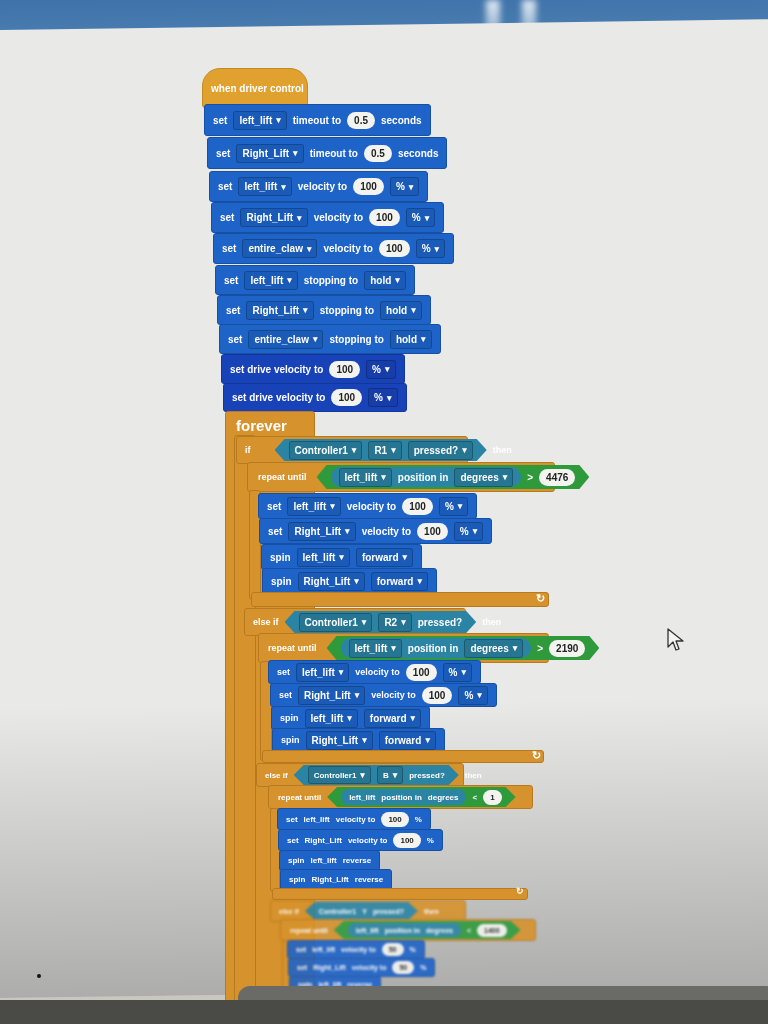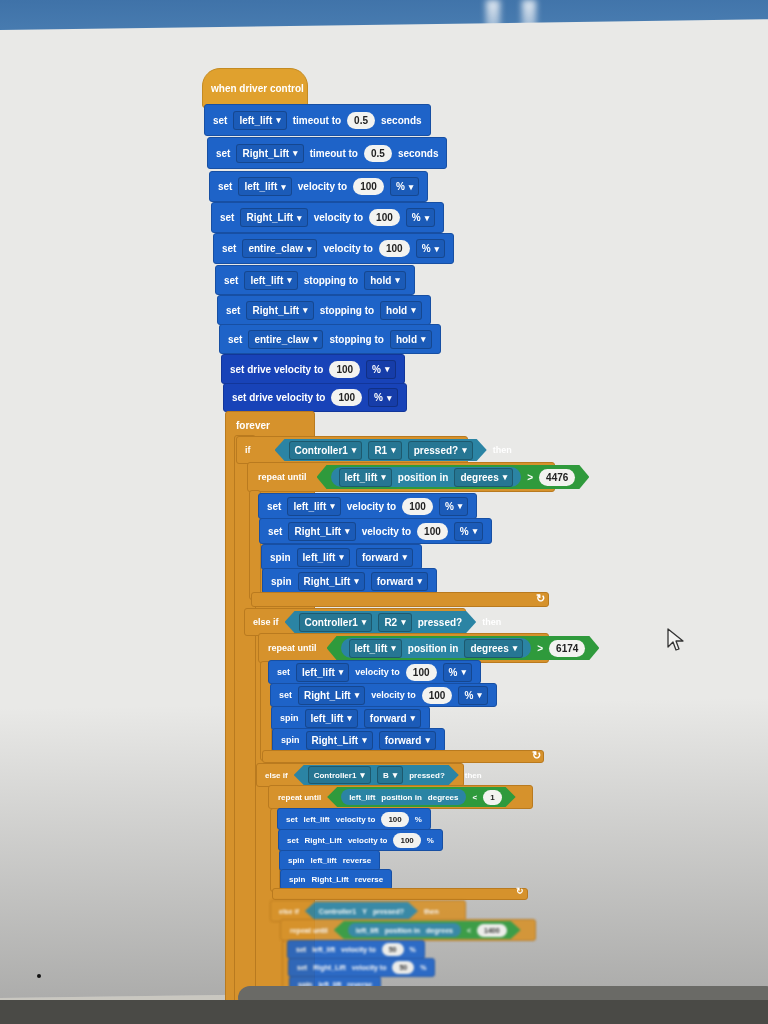--- a/index.html
+++ b/index.html
@@ -167,21 +167,21 @@
     <span class="dd">%</span>
   </div>
   <div class="blk navy" style="left:223px; top:383px; height:29px;">
     <span>set drive velocity to</span>
     <span class="num">100</span>
     <span class="dd">%</span>
   </div>
 
   <div class="c-loop" style="left:225px; top:411px; width:90px; height:600px;"></div>
   <div class="blk" style="left:228px; top:416px; height:18px; background:transparent;">
-    <span style="font-size:10px;">forever</span>
+    <span style="font-size:15px;">forever</span>
   </div>
 
   <div class="c-loop" style="left:234px; top:435px; width:22px; height:580px;"></div>
 
   <div class="blk orange" style="left:236px; top:436px; width:232px; height:28px; padding-left:8px;">
     <span style="font-size:9px;">if</span>
     <span class="hex" style="margin-left:18px;">
       <span class="dd dd-t">Controller1</span>
       <span class="dd dd-t">R1</span>
       <span class="dd dd-t" style="padding-right:5px;">pressed?</span>
@@ -241,21 +241,21 @@
   <div class="c-loop" style="left:258px; top:633px; width:291px; height:30px;"></div>
   <div class="blk" style="left:260px; top:635px; height:26px; background:transparent;">
     <span style="font-size:9px;">repeat until</span>
     <span class="hex-green" style="margin-left:4px;">
       <span class="pill">
         <span class="dd dd-t">left_lift</span>
         <span>position in</span>
         <span class="dd dd-t">degrees</span>
       </span>
       <span>&gt;</span>
-      <span class="num">6174</span>
+      <span class="num">2190</span>
     </span>
   </div>
   <div class="c-loop" style="left:260px; top:661px; width:12px; height:100px;"></div>
   <div class="blk blue" style="left:268px; top:660px; height:24px; font-size:9px;">
     <span>set</span>
     <span class="dd">left_lift</span>
     <span>velocity to</span>
     <span class="num">100</span>
     <span class="dd">%</span>
   </div>

